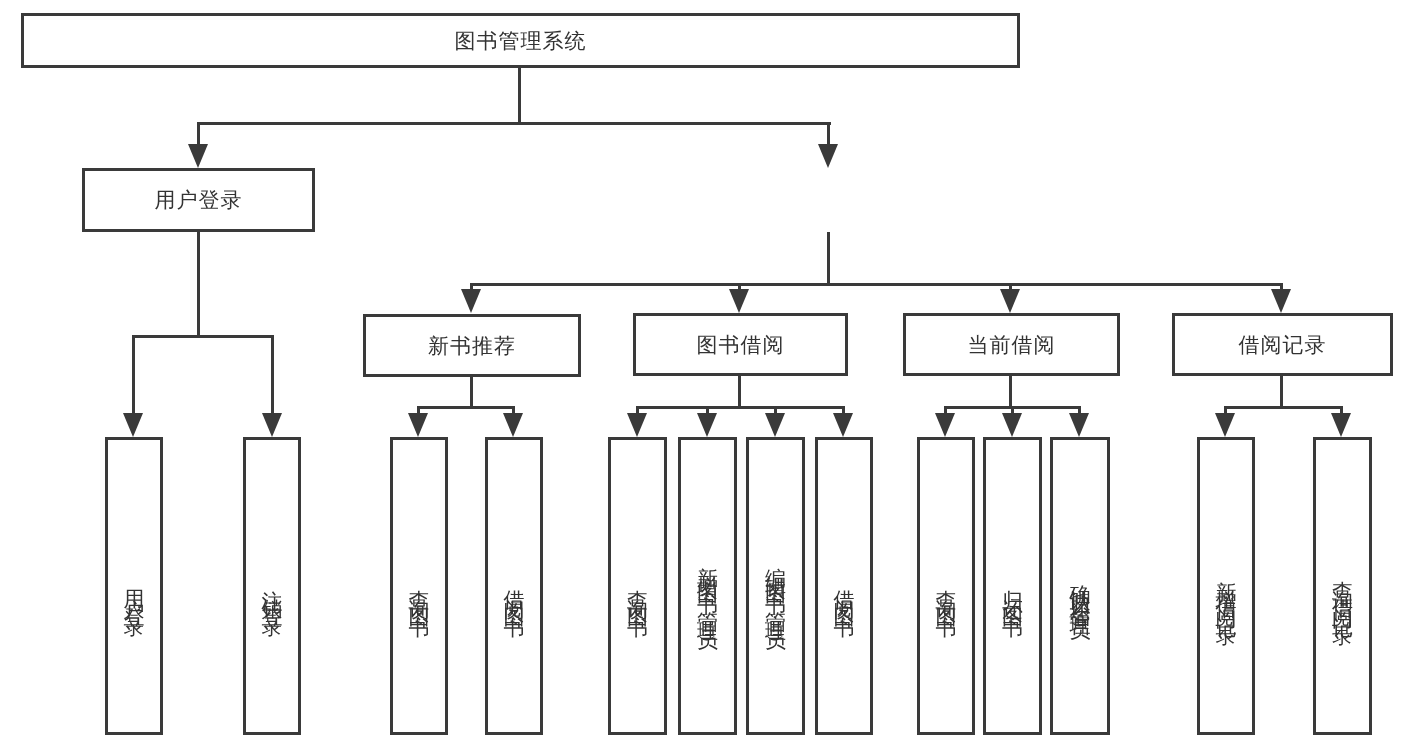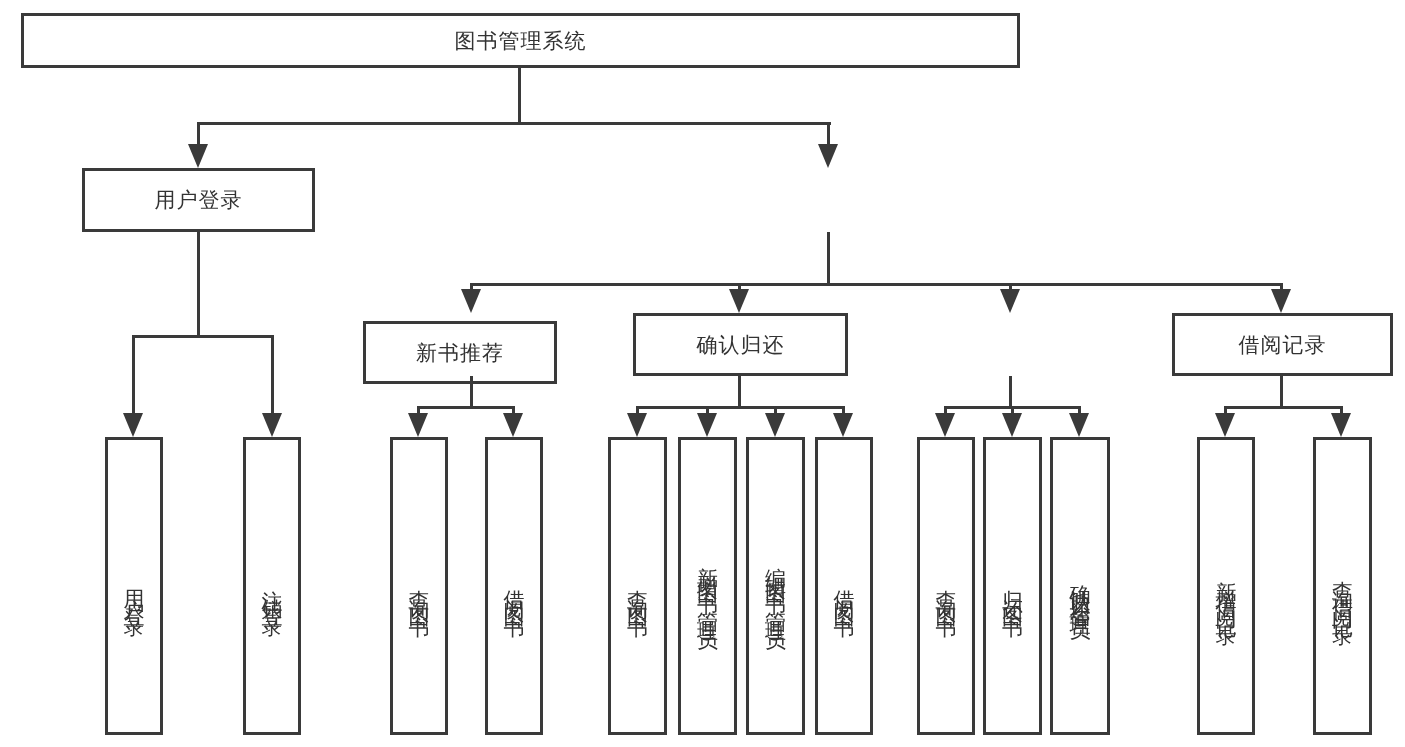--- a/index.html
+++ b/index.html
@@ -72,25 +72,28 @@
   <div class="hl" style="left:470px;top:283px;width:813px;"></div>
   <div class="vl" style="left:470px;top:283px;height:10px;"></div>
   <div class="vl" style="left:738px;top:283px;height:10px;"></div>
   <div class="vl" style="left:1009px;top:283px;height:10px;"></div>
   <div class="vl" style="left:1280px;top:283px;height:10px;"></div>
   <div class="ar" style="left:461px;top:289px;"></div>
   <div class="ar" style="left:729px;top:289px;"></div>
   <div class="ar" style="left:1000px;top:289px;"></div>
   <div class="ar" style="left:1271px;top:289px;"></div>
 
-  <div class="hbox" style="left:363px;top:321px;width:194px;height:63px;">
+  <div class="hbox" style="left:363px;top:314px;width:218px;height:63px;">
     <span>新书推荐</span>
   </div>
   <div class="hbox" style="left:633px;top:313px;width:215px;height:63px;">
-    <span>确认归还</span>
+    <span>图书借阅</span>
+  </div>
+  <div class="hbox" style="left:903px;top:313px;width:217px;height:63px;">
+    <span>当前借阅</span>
   </div>
   <div class="hbox" style="left:1172px;top:313px;width:221px;height:63px;">
     <span>借阅记录</span>
   </div>
 
   <div class="vl" style="left:470px;top:376px;height:33px;"></div>
   <div class="hl" style="left:417px;top:406px;width:98px;"></div>
   <div class="vl" style="left:417px;top:406px;height:9px;"></div>
   <div class="vl" style="left:512px;top:406px;height:9px;"></div>
   <div class="ar" style="left:408px;top:413px;"></div>

